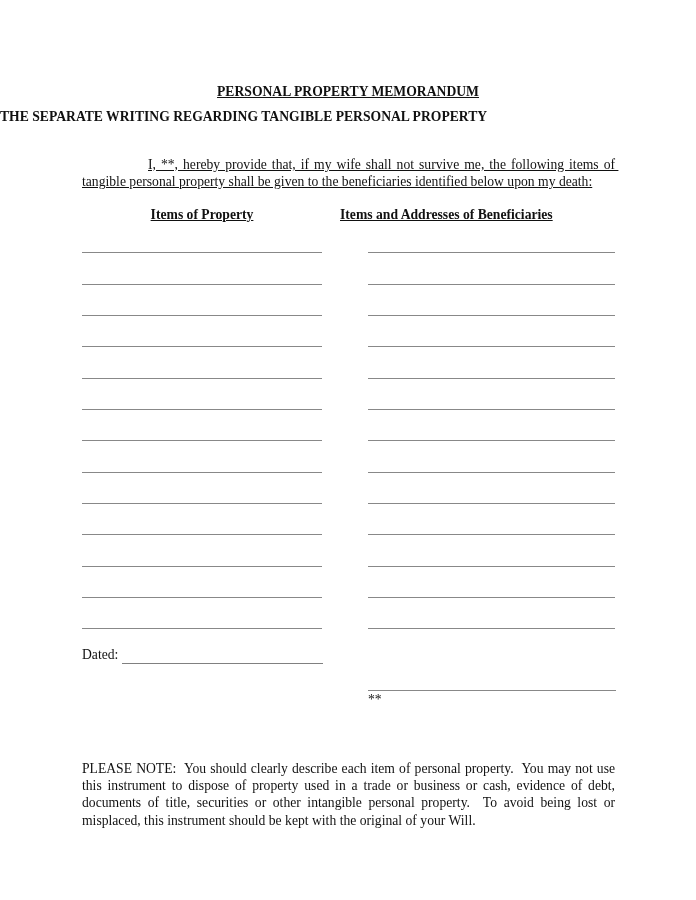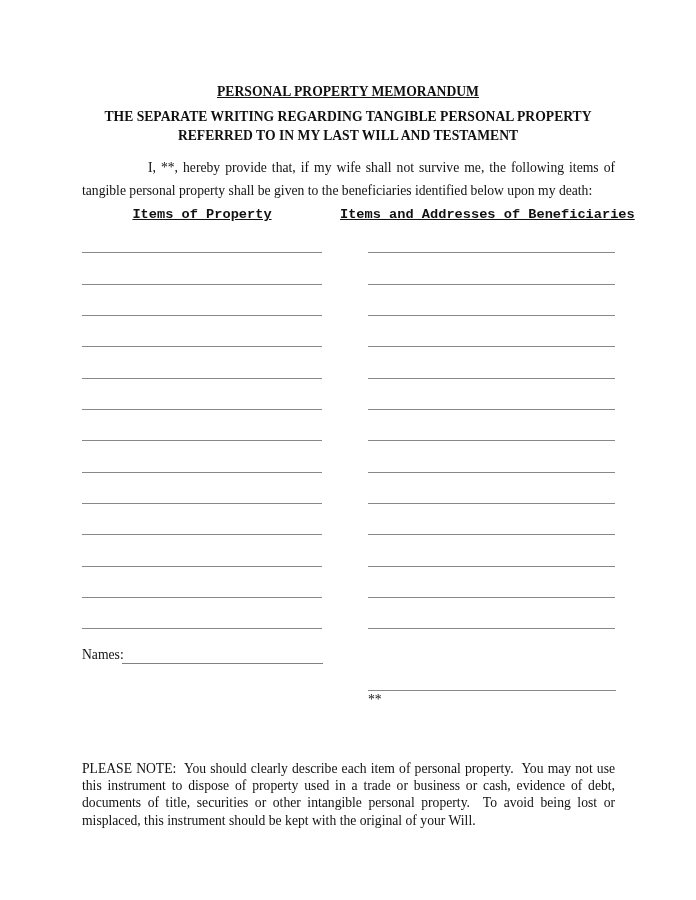--- a/index.html
+++ b/index.html
@@ -25,41 +25,40 @@
     text-align: center;
     font-weight: bold;
     text-decoration: underline;
     line-height: 17px;
   }
   .doc-subtitle {
     position: absolute;
     top: 108px;
     left: 0;
     width: 100%;
-    text-align: center;
     font-weight: bold;
     line-height: 18.5px;
   }
   .intro-para {
     position: absolute;
     top: 156px;
     left: 82px;
     width: 533px;
     text-align: justify;
     text-indent: 66px;
-    line-height: 23px;
+    line-height: 17px;
     white-space: pre-wrap;
+    text-decoration: underline;
   }
   .col-header {
     position: absolute;
     top: 206px;
     font-weight: bold;
     text-decoration: underline;
     line-height: 17px;
-    font-family: Liberation Mono, monospace;
   }
   .col-header.left {
     left: 82px;
     width: 240px;
     text-align: center;
   }
   .col-header.right {
     left: 340px;
   }
   .blank-table {
@@ -125,21 +124,20 @@
 </style>
 </head>
 <body>
 
 <div class="page">
 
   <div class="doc-title">PERSONAL PROPERTY MEMORANDUM</div>
 
   <div class="doc-subtitle">
     <div>THE SEPARATE WRITING REGARDING TANGIBLE PERSONAL PROPERTY</div>
-    <div>REFERRED TO IN MY LAST WILL AND TESTAMENT</div>
   </div>
 
   <div class="intro-para">I, **, hereby provide that, if my wife shall not survive me, the following items of tangible personal property shall be given to the beneficiaries identified below upon my death:</div>
 
   <div class="col-header left">Items of Property</div>
 
   <div class="col-header right">Items and Addresses of Beneficiaries</div>
 
   <div class="blank-table">
       <div class="blank-row">
@@ -190,21 +188,21 @@
         <div class="blank-line left"></div>
         <div class="blank-line right"></div>
       </div>
       <div class="blank-row">
         <div class="blank-line left"></div>
         <div class="blank-line right"></div>
       </div>
     </div>
 
   <div class="dated-row">
-    <span>Names:</span>
+    <span>Dated:</span>
     <span class="dated-line"></span>
   </div>
 
   <div class="signature-line"></div>
 
   <div class="signature-placeholder">**</div>
 
   <div class="note-para">PLEASE NOTE:  You should clearly describe each item of personal property.  You may not use this instrument to dispose of property used in a trade or business or cash, evidence of debt, documents of title, securities or other intangible personal property.  To avoid being lost or misplaced, this instrument should be kept with the original of your Will.</div>
 
 </div>

